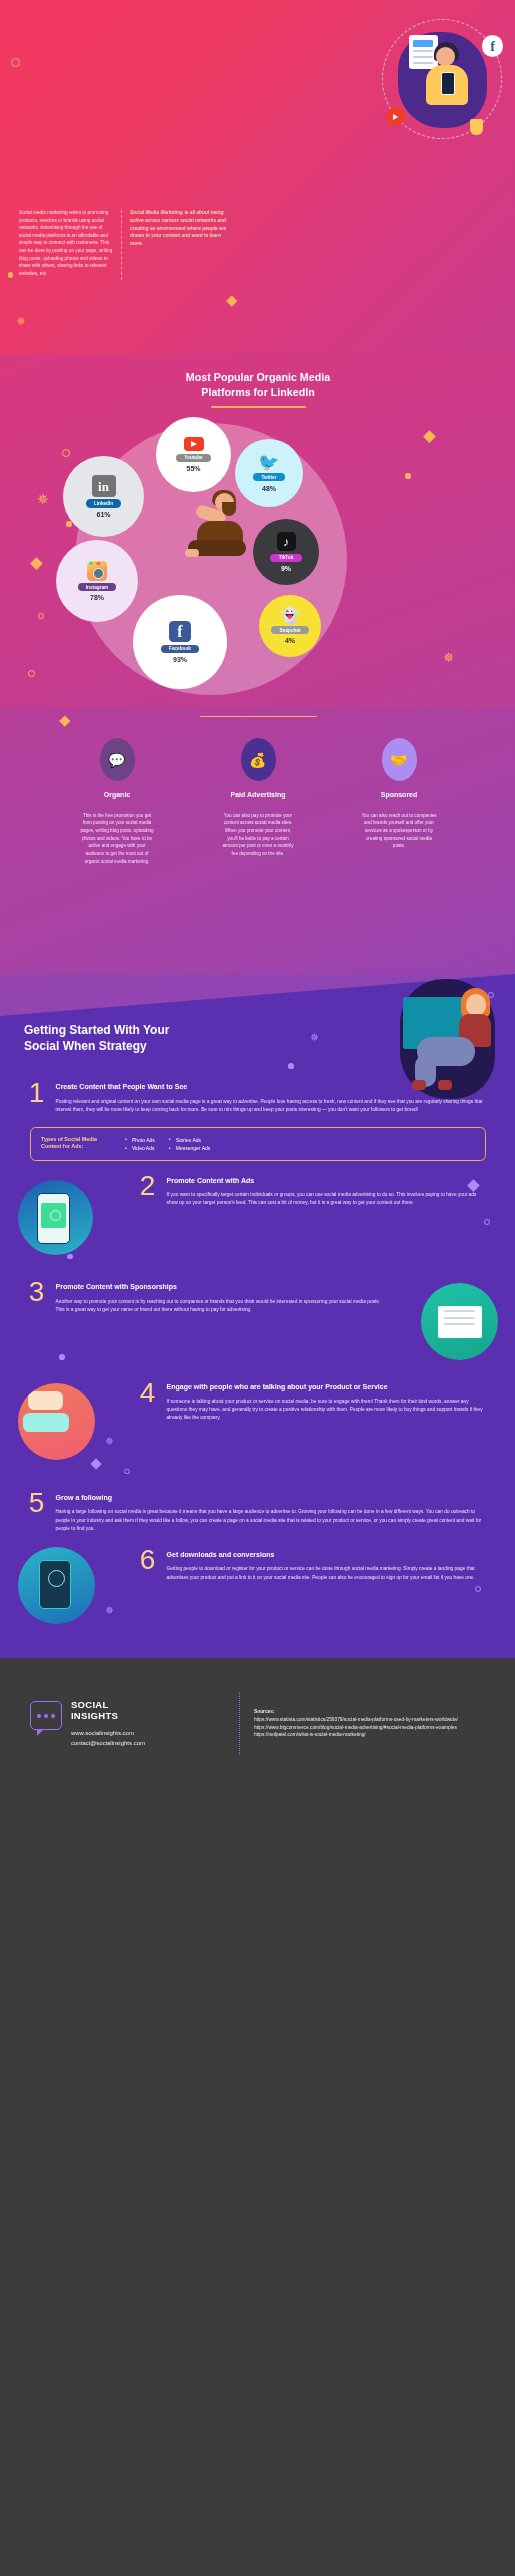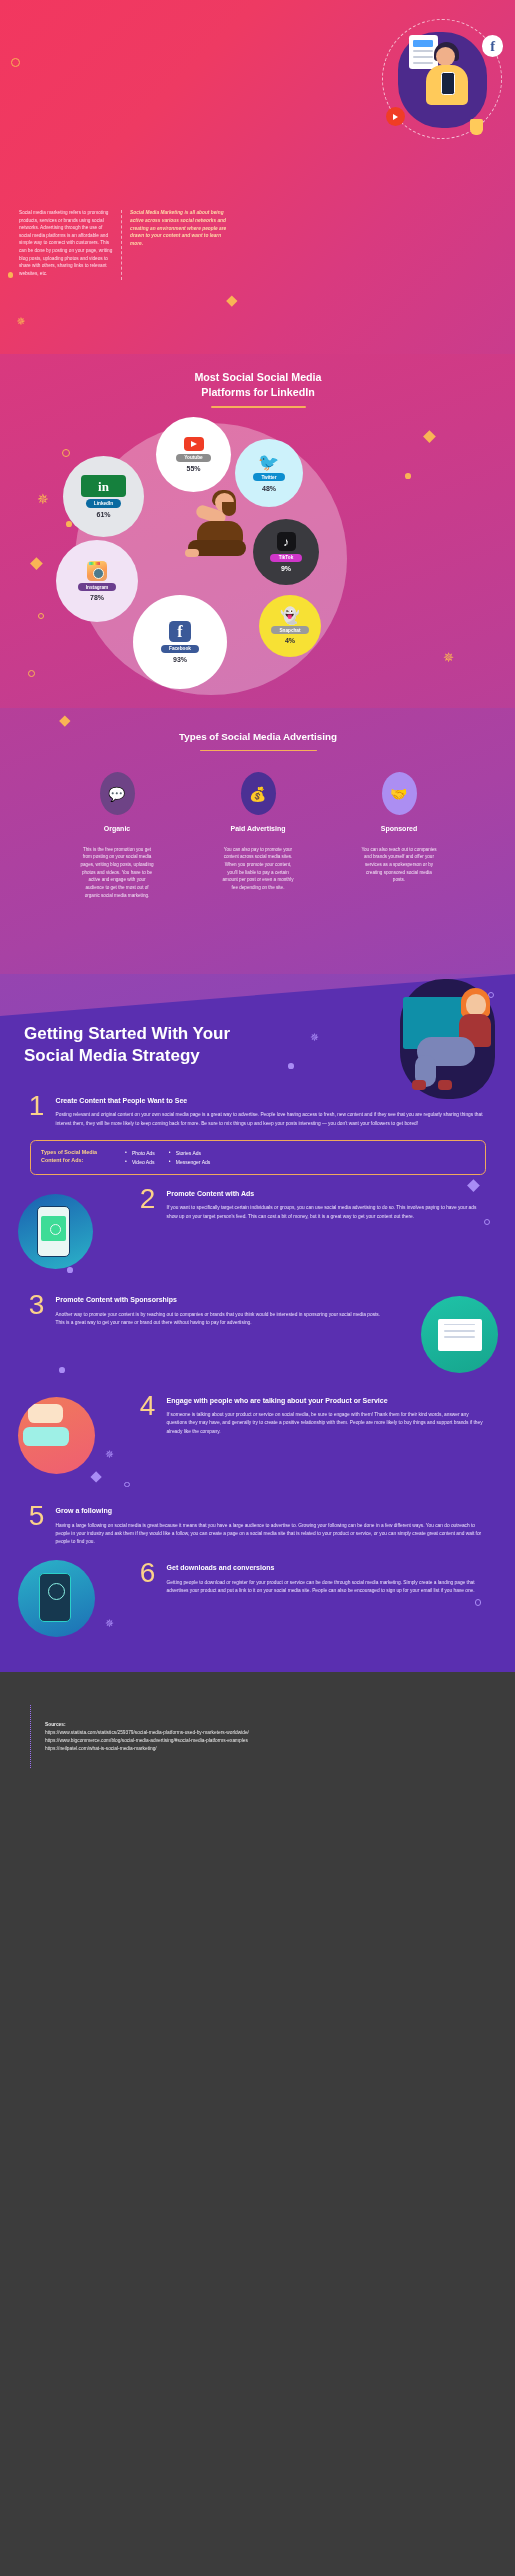--- a/index.html
+++ b/index.html
@@ -73,21 +73,21 @@
   .b-li{left:63px;top:44px;width:81px;height:81px;background:#e4e6ea;}
   .b-ig{left:56px;top:128px;width:82px;height:82px;background:#f1e3f5;}
   .b-tt{left:253px;top:107px;width:66px;height:66px;background:#3a3a3f;}
   .b-sn{left:259px;top:183px;width:62px;height:62px;background:#f7e134;}
   .b-fb{left:133px;top:183px;width:94px;height:94px;background:#fff;}
 
   .yt-logo{width:20px;height:14.5px;background:#f03d25;border-radius:3.8px;
     display:flex;align-items:center;justify-content:center;}
   .yt-logo::after{content:"";border-left:6.3px solid #fff;border-top:3.8px solid transparent;
     border-bottom:3.8px solid transparent;margin-left:1.9px;}
-  .li-logo{width:45px;height:21.5px;border-radius:3.8px;background:#15803d;color:#fff;
+  .li-logo{width:24px;height:21.5px;border-radius:3.8px;background:#737373;color:#fff;
     font-size:13px;font-weight:700;display:flex;align-items:center;justify-content:center;
     font-family:"Liberation Serif",serif;line-height:1;}
   .tw-logo{font-size:17px;color:#1ea1f2;line-height:1;}
   .ig-logo{width:20px;height:20px;border-radius:4.4px;
     background:linear-gradient(160deg,#feda75,#fa9b52 55%,#e9a063);
     position:relative;overflow:hidden;}
   .ig-logo::before{content:"";position:absolute;left:1.9px;top:1.3px;width:11.4px;height:3.2px;
     background:linear-gradient(90deg,#5fd3f3,#59d66f,#f7e134,#f57d3e,#e6486b);border-radius:0.6px;}
   .ig-logo::after{content:"";position:absolute;left:5.7px;top:7px;width:9.5px;height:9.5px;
     border-radius:50%;border:1.9px solid #fff6e0;background:#4d7a8c;}
@@ -117,21 +117,21 @@
     display:flex;align-items:center;justify-content:center;font-size:14px;color:#fff;}
   .orb.a{background:#6e4386;} .orb.b{background:#4b3094;} .orb.c{background:#ac8ef2;}
   .card h3{font-size:7px;font-weight:700;margin-top:10px;line-height:1.25;}
   .card p{font-size:4.6px;line-height:1.68;margin-top:11.4px;color:#f4e5f7;padding:0 20px;}
 
   
   .strategy{position:relative;background:#5a2fb0;padding-bottom:16.4px;overflow:hidden;}
   .slant{position:absolute;left:0;top:0;width:516px;height:44px;
     background:linear-gradient(160deg,#9644b0,#8a46b6);
     clip-path:polygon(0 0,516px 0,516px 0,0 42px);}
-  .st-head{position:relative;padding:49px 0 0 24px;font-size:17px;font-weight:700;line-height:1.32;
+  .st-head{position:relative;padding:49px 0 0 24px;font-size:12px;font-weight:700;line-height:1.32;
     width:266px;z-index:3;}
   .st-art{position:absolute;right:21.5px;top:5px;width:95px;height:120px;z-index:2;}
   .st-blob{position:absolute;inset:0;background:#23184f;border-radius:44px 47px 42px 47px;}
   .st-screen{position:absolute;left:3.8px;top:17.7px;width:66px;height:52px;background:#0f8fa8;border-radius:2.5px;}
   .st-lady-hair{position:absolute;right:5px;top:8.9px;width:29px;height:29px;border-radius:15px 15px 5px 5px;background:#f1792c;}
   .st-lady-head{position:absolute;right:8.9px;top:15px;width:20px;height:21.5px;border-radius:10px;background:#f3c69f;}
   .st-lady-top{position:absolute;right:3.8px;top:35px;width:32px;height:33px;border-radius:10px 10px 3.8px 3.8px;background:#a63535;}
   .st-lady-legs{position:absolute;left:17.7px;top:58px;width:58px;height:29px;border-radius:15px;background:#7b85b8;}
   .st-lady-shin{position:absolute;left:15px;top:76px;width:21.5px;height:32px;border-radius:10px;background:#7b85b8;}
   .st-shoe{position:absolute;left:12.6px;top:101px;width:14px;height:10px;border-radius:3.8px;background:#a63535;}
@@ -230,21 +230,21 @@
     <div class="hero-phone"></div>
     <div class="fb-badge">f</div>
     <div class="yt-badge"></div>
     <div class="hero-lamp"></div>
   </div>
 </section>
 
 <section class="platforms">
   <div class="sec-head">
     <h2>
-      <span>Most Social Social Media</span><br>
+      <span>Most Popular Organic Media</span><br>
       <span>Platforms for LinkedIn</span>
     </h2>
     <div class="rule"></div>
   </div>
 
   <div class="dec ring" style="left:62px;top:95px;width:8.2px;height:8.2px;"></div>
   <div class="dec star" style="left:37px;top:138px;font-size:14px;">✵</div>
   <div class="dec dot" style="left:66px;top:167px;width:5.7px;height:5.7px;"></div>
   <div class="dec dia" style="left:32px;top:205px;width:8.9px;height:8.9px;"></div>
   <div class="dec ring" style="left:38px;top:259px;width:6.3px;height:6.3px;"></div>
@@ -315,21 +315,20 @@
           <div class="fb-logo">f</div>
         </div>
       <div class="pill" style="background:#3b5998">Facebook</div>
       <div class="pct">93%</div>
     </div>
   </div>
 </section>
 
 <section class="types">
   <div class="dec dia" style="left:61px;top:8.9px;width:7.6px;height:7.6px;"></div>
-  <h2>Types of Social Media Advertising</h2>
   <div class="rule"></div>
 
   <div class="cards">
     <div class="card">
       <div class="orb a">💬</div>
       <h3>Organic</h3>
       <p>This is the free promotion you get from posting on your social media pages, writing blog posts, uploading photos and videos. You have to be active and engage with your audience to get the most out of organic social media marketing.</p>
     </div>
     <div class="card">
       <div class="orb b">💰</div>
@@ -359,21 +358,21 @@
     <div class="st-shoe2"></div>
   </div>
   <div class="dec star p" style="left:310px;top:58px;">✵</div>
   <div class="dec pdot" style="left:288px;top:89px;width:5.7px;height:5.7px;"></div>
   <div class="dec pring" style="left:488px;top:17.7px;width:6.3px;height:6.3px;"></div>
   <div class="dec pdia" style="left:469px;top:207px;width:8.9px;height:8.9px;"></div>
   <div class="dec pring" style="left:484px;top:245px;width:6.3px;height:6.3px;"></div>
 
   <h2 class="st-head">
     <span>Getting Started With Your</span><br>
-    <span>Social Media Strategy</span>
+    <span>Social When Strategy</span>
   </h2>
 
   <div class="step" style="margin-top:25px;">
     <div class="num">1</div>
     <div class="sbody">
       <h3>Create Content that People Want to See</h3>
       <p>Posting relevant and original content on your own social media page is a great way to advertise. People love having access to fresh, new content and if they see that you are regularly sharing things that interest them, they will be more likely to keep coming back for more. Be sure to mix things up and keep your posts interesting — you don't want your followers to get bored!</p>
     </div>
   </div>
 
@@ -462,20 +461,37 @@
         <h3>Get downloads and conversions</h3>
         <p>Getting people to download or register for your product or service can be done through social media marketing. Simply create a landing page that advertises your product and put a link to it on your social media site. People can also be encouraged to sign up for your email list if you have one.</p>
       </div>
     </div>
     <div class="dec star p" style="left:105px;top:58px;">✵</div>
     <div class="dec pring" style="left:475px;top:39px;width:6.3px;height:6.3px;"></div>
   </div>
 </section>
 
 <footer class="footer">
+  <div class="brand">
+    <div class="logo-bubble">
+      <span></span>
+        <span></span>
+        <span></span>
+    </div>
+    <div>
+      <h4>
+        <span>SOCIAL</span><br>
+        <span>INSIGHTS</span>
+      </h4>
+      <div class="c">
+        <div>www.socialinsights.com</div>
+        <div>contact@socialinsights.com</div>
+      </div>
+    </div>
+  </div>
 
   <div class="srcdiv"></div>
 
   <div class="sources">
     <div class="t">Sources:</div>
     <div>https://www.statista.com/statistics/259379/social-media-platforms-used-by-marketers-worldwide/</div>
     <div>https://www.bigcommerce.com/blog/social-media-advertising/#social-media-platforms-examples</div>
     <div>https://neilpatel.com/what-is-social-media-marketing/</div>
   </div>
 </footer>

